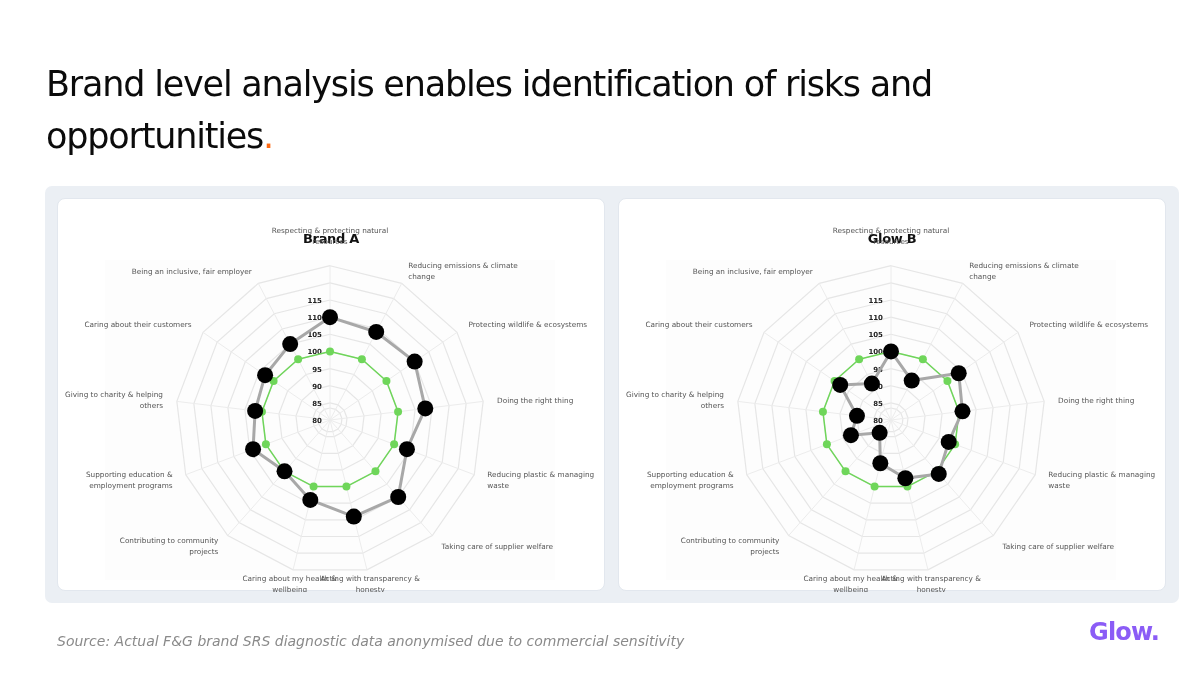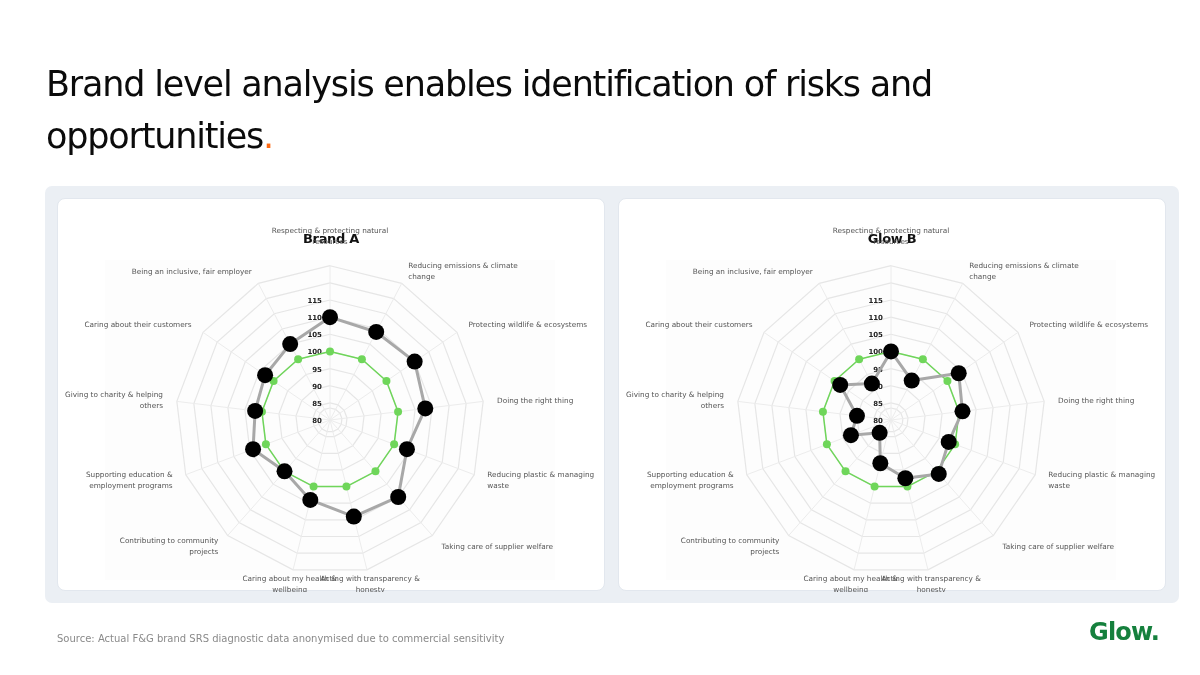--- a/index.html
+++ b/index.html
@@ -25,25 +25,25 @@
   .card.right { left: 573px; }
   .card-title {
     position: absolute; top: 32px; left: 0; width: 100%; text-align: center;
     font-family: "DejaVu Sans", sans-serif; font-weight: 700; font-size: 13px; color: #111;
     letter-spacing: -0.3px;
   }
   .chart-svg { position: absolute; left: 0; top: 0; }
 
   .source {
     position: absolute; left: 57px; top: 633px;
-    font-family: "DejaVu Sans", sans-serif; font-size: 10px; color: #8a8a8a;
+    font-family: "DejaVu Sans", sans-serif; font-style: italic; font-size: 14px; color: #8a8a8a;
   }
   .logo {
     position: absolute; left: 1089px; top: 618px;
-    font-family: "DejaVu Sans", sans-serif; font-weight: 700; font-size: 24px; color: #15803d;
+    font-family: "DejaVu Sans", sans-serif; font-weight: 700; font-size: 24px; color: #8b5cf6;
     letter-spacing: -0.8px;
   }
 </style>
 </head>
 <body>
 
 <div class="slide-title">
   <span>Brand level analysis enables identification of risks and opportunities</span><span class="dot">.</span>
 </div>
 

